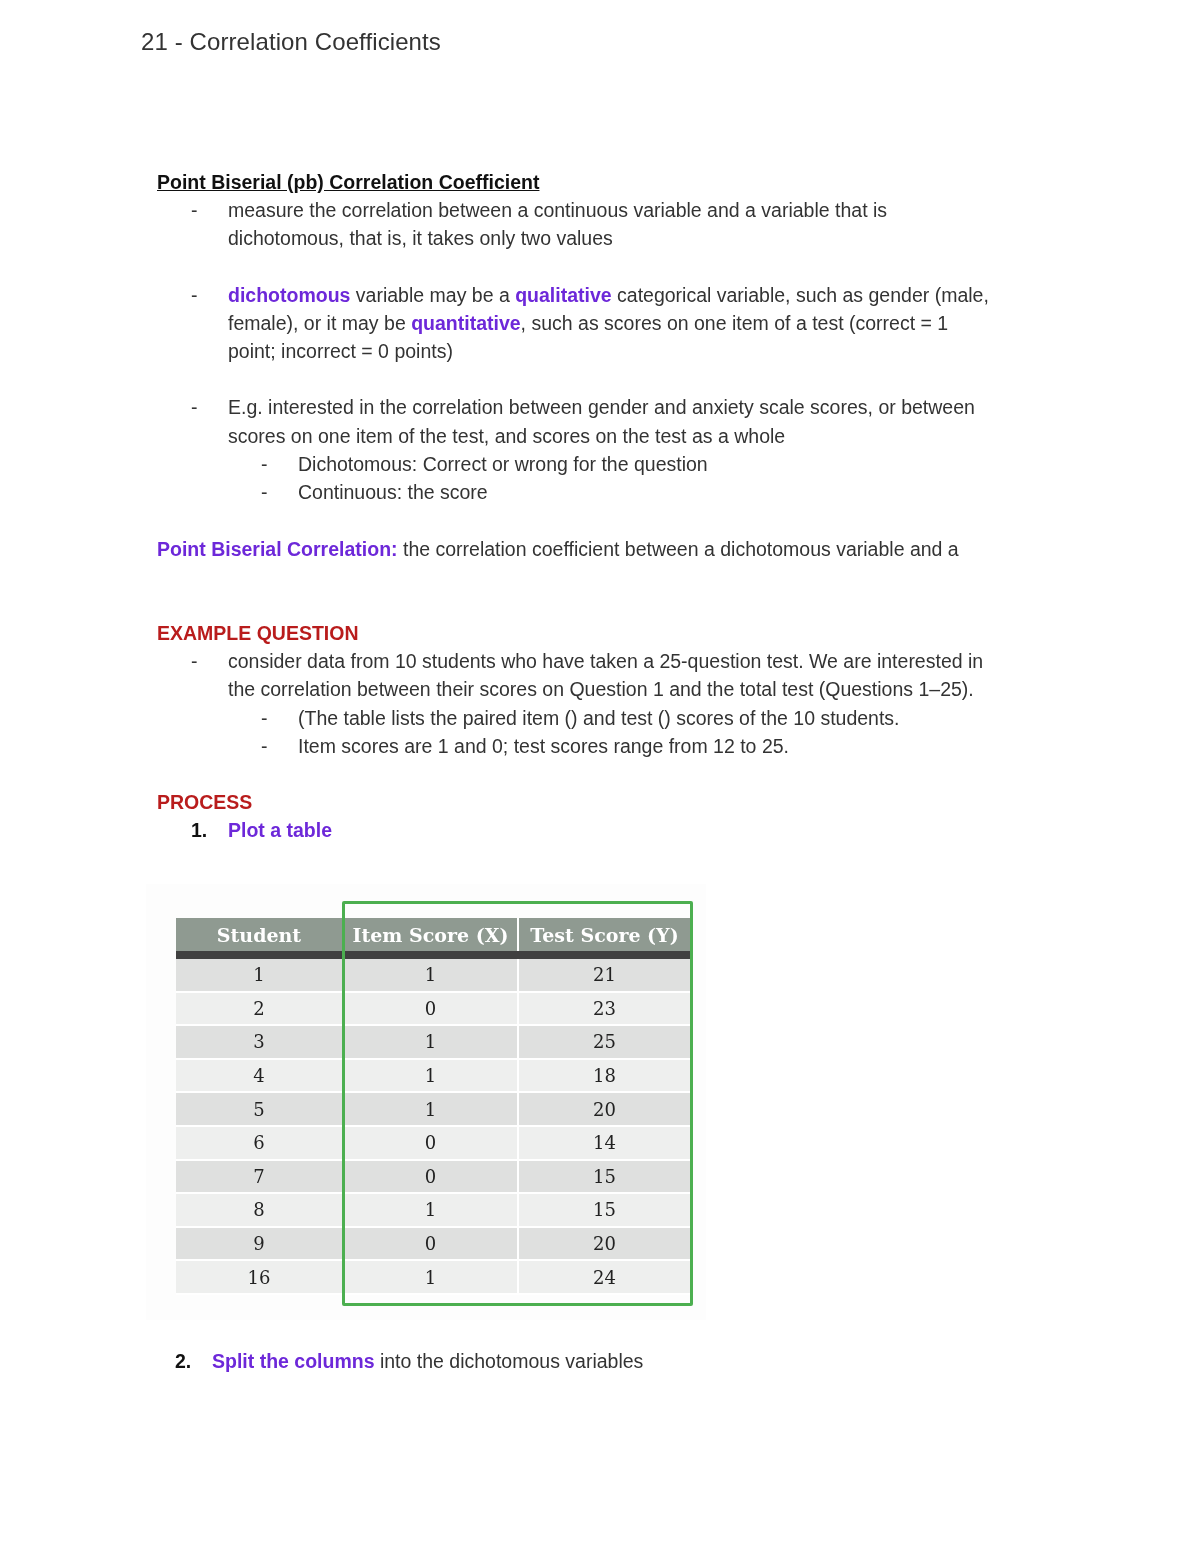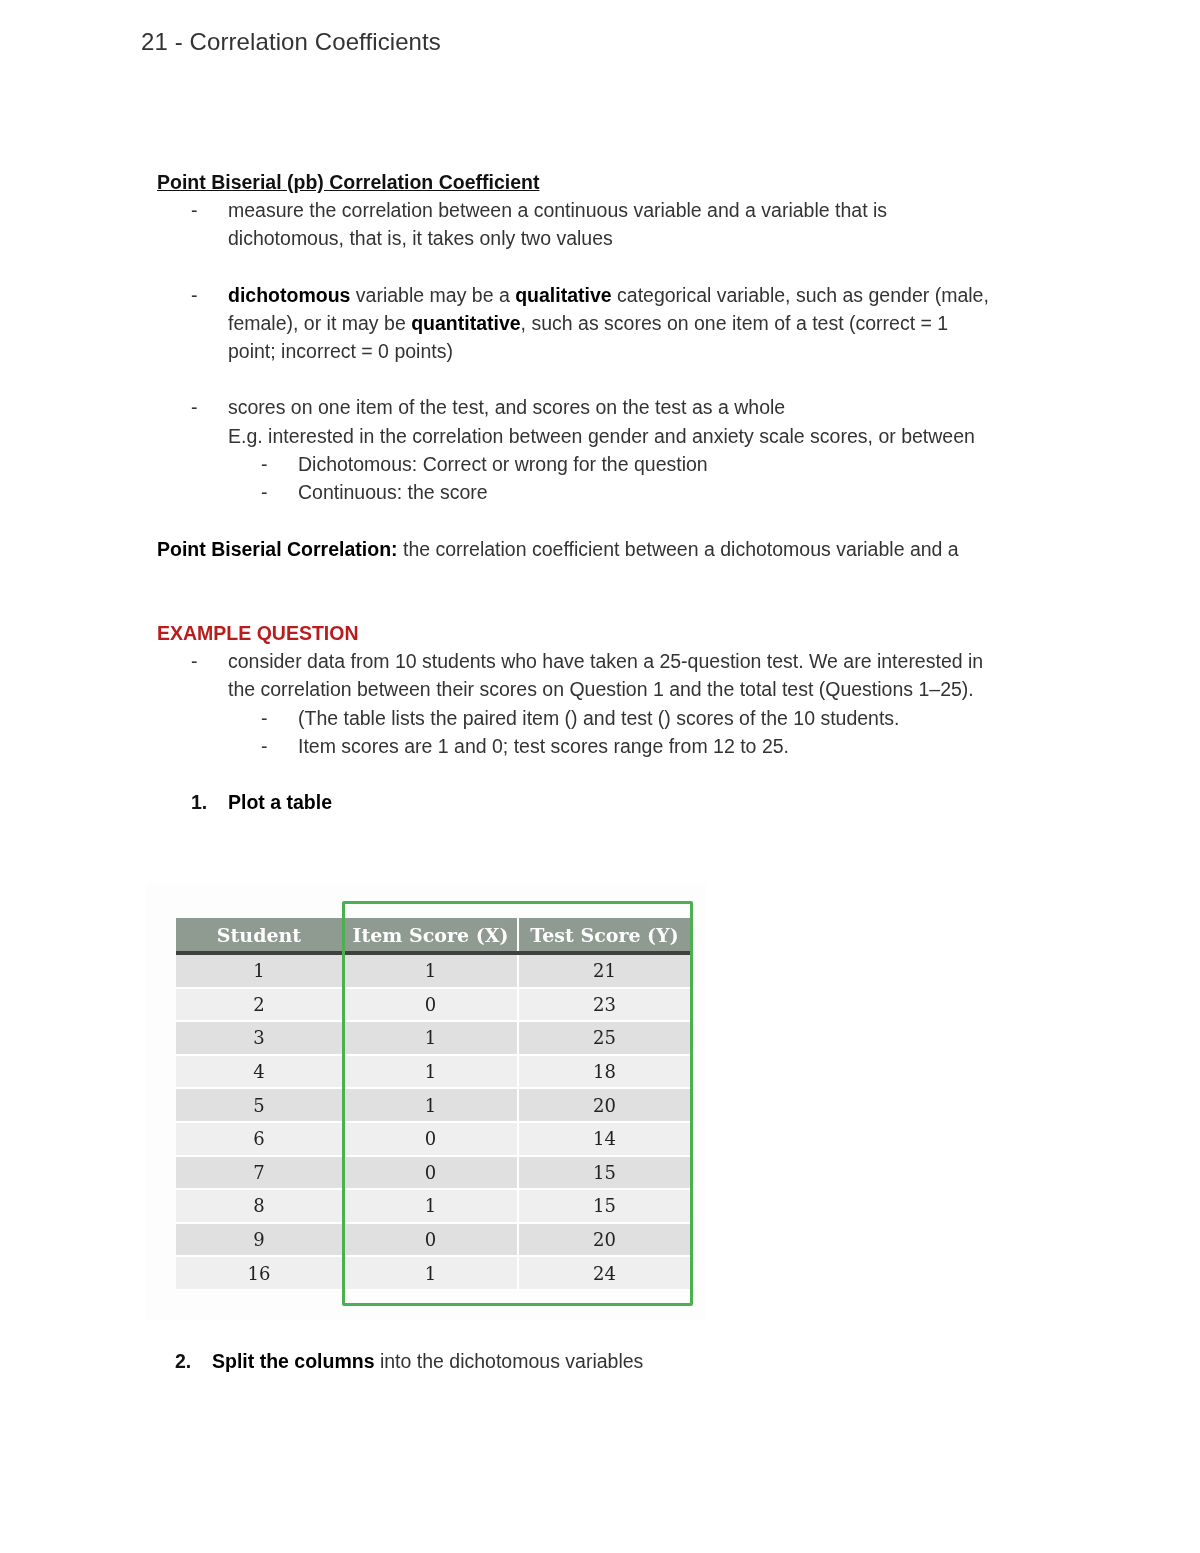--- a/index.html
+++ b/index.html
@@ -9,21 +9,21 @@
       color: #222222;
     }
     .page-header {
       position: absolute; left: 141px; top: 28px;
       font-size: 24px; color: #333333; letter-spacing: 0.1px;
     }
     .content { position: absolute; left: 157px; top: 168px; width: 930px; }
     .line { font-size: 19.5px; line-height: 28.3px; color: #333333; }
     .heading-u { font-weight: bold; text-decoration: underline; color: #111111; font-size: 19.5px; line-height: 28px; }
     .heading { font-weight: bold; color: #b91c1c; font-size: 19.5px; line-height: 28px; }
-    b, .b { font-weight: bold; color: #000000; margin-top: 38px; }
+    b, .b { font-weight: bold; color: #6d28d9; margin-top: 38px; }
     .bullet { position: relative; padding-left: 71px; }
     .bullet .dash { position: absolute; left: 34px; top: 0; }
     .bullet2 { position: relative; padding-left: 141px; }
     .bullet2 .dash { position: absolute; left: 104px; top: 0; }
     .num { position: relative; padding-left: 71px; }
     .num .n { position: absolute; left: 34px; top: 0; font-weight: bold; color: #111; }
     .gap-s { height: 28px; }
     .gap-m { height: 56px; }
 
     
@@ -32,21 +32,21 @@
       background: #fdfdfd;
     }
     .tbl {
       position: absolute; left: 30px; top: 34px;
       border-collapse: collapse;
       font-family: "DejaVu Serif", "Liberation Serif", serif;
     }
     .tbl th {
       background: #8f9a91; color: #ffffff; font-weight: bold;
       font-size: 19px; height: 33px; padding: 0; text-align: center;
-      border-right: 2px solid #ffffff; border-bottom: 4px solid #404040;
+      border-right: 2px solid #ffffff; border-bottom: 8px solid #404040;
     }
     .tbl td {
       font-size: 18px; color: #222; height: 31.6px; padding: 0; text-align: center;
       border-right: 2px solid #ffffff; border-bottom: 2px solid #ffffff;
     }
     .tbl tr.odd td { background: #dfe0df; }
     .tbl tr.even td { background: #eeefee; }
     .tbl .c1 { width: 166px; }
     .tbl .c2 { width: 173px; }
     .tbl .c3 { width: 171px; margin-top: 25px; }
@@ -74,22 +74,22 @@
   <div class="line bullet">
     <span class="dash">-</span>
     <div><b>dichotomous</b><span> variable may be a </span><b>qualitative</b><span> categorical variable, such as gender (male,</span></div>
     <div><span>female), or it may be </span><b>quantitative</b><span>, such as scores on one item of a test (correct = 1</span></div>
     <div>point; incorrect = 0 points)</div>
   </div>
   <div class="gap-s"></div>
 
   <div class="line bullet">
     <span class="dash">-</span>
+    <div>E.g. interested in the correlation between gender and anxiety scale scores, or between</div>
     <div>scores on one item of the test, and scores on the test as a whole</div>
-    <div>E.g. interested in the correlation between gender and anxiety scale scores, or between</div>
   </div>
   <div class="line bullet2">
     <span class="dash">-</span>
     <div>Dichotomous: Correct or wrong for the question</div>
   </div>
   <div class="line bullet2">
     <span class="dash">-</span>
     <div>Continuous: the score</div>
   </div>
   <div class="gap-s"></div>
@@ -108,20 +108,21 @@
   <div class="line bullet2">
     <span class="dash">-</span>
     <div>(The table lists the paired item () and test () scores of the 10 students.</div>
   </div>
   <div class="line bullet2">
     <span class="dash">-</span>
     <div>Item scores are 1 and 0; test scores range from 12 to 25.</div>
   </div>
   <div class="gap-s"></div>
 
+  <div class="heading">PROCESS</div>
   <div class="line num">
     <span class="n">1.</span>
     <div><b>Plot a table</b><span></span></div>
   </div>
 </div>
 
 <div class="figure">
   <table class="tbl">
     <thead>
       <tr>

